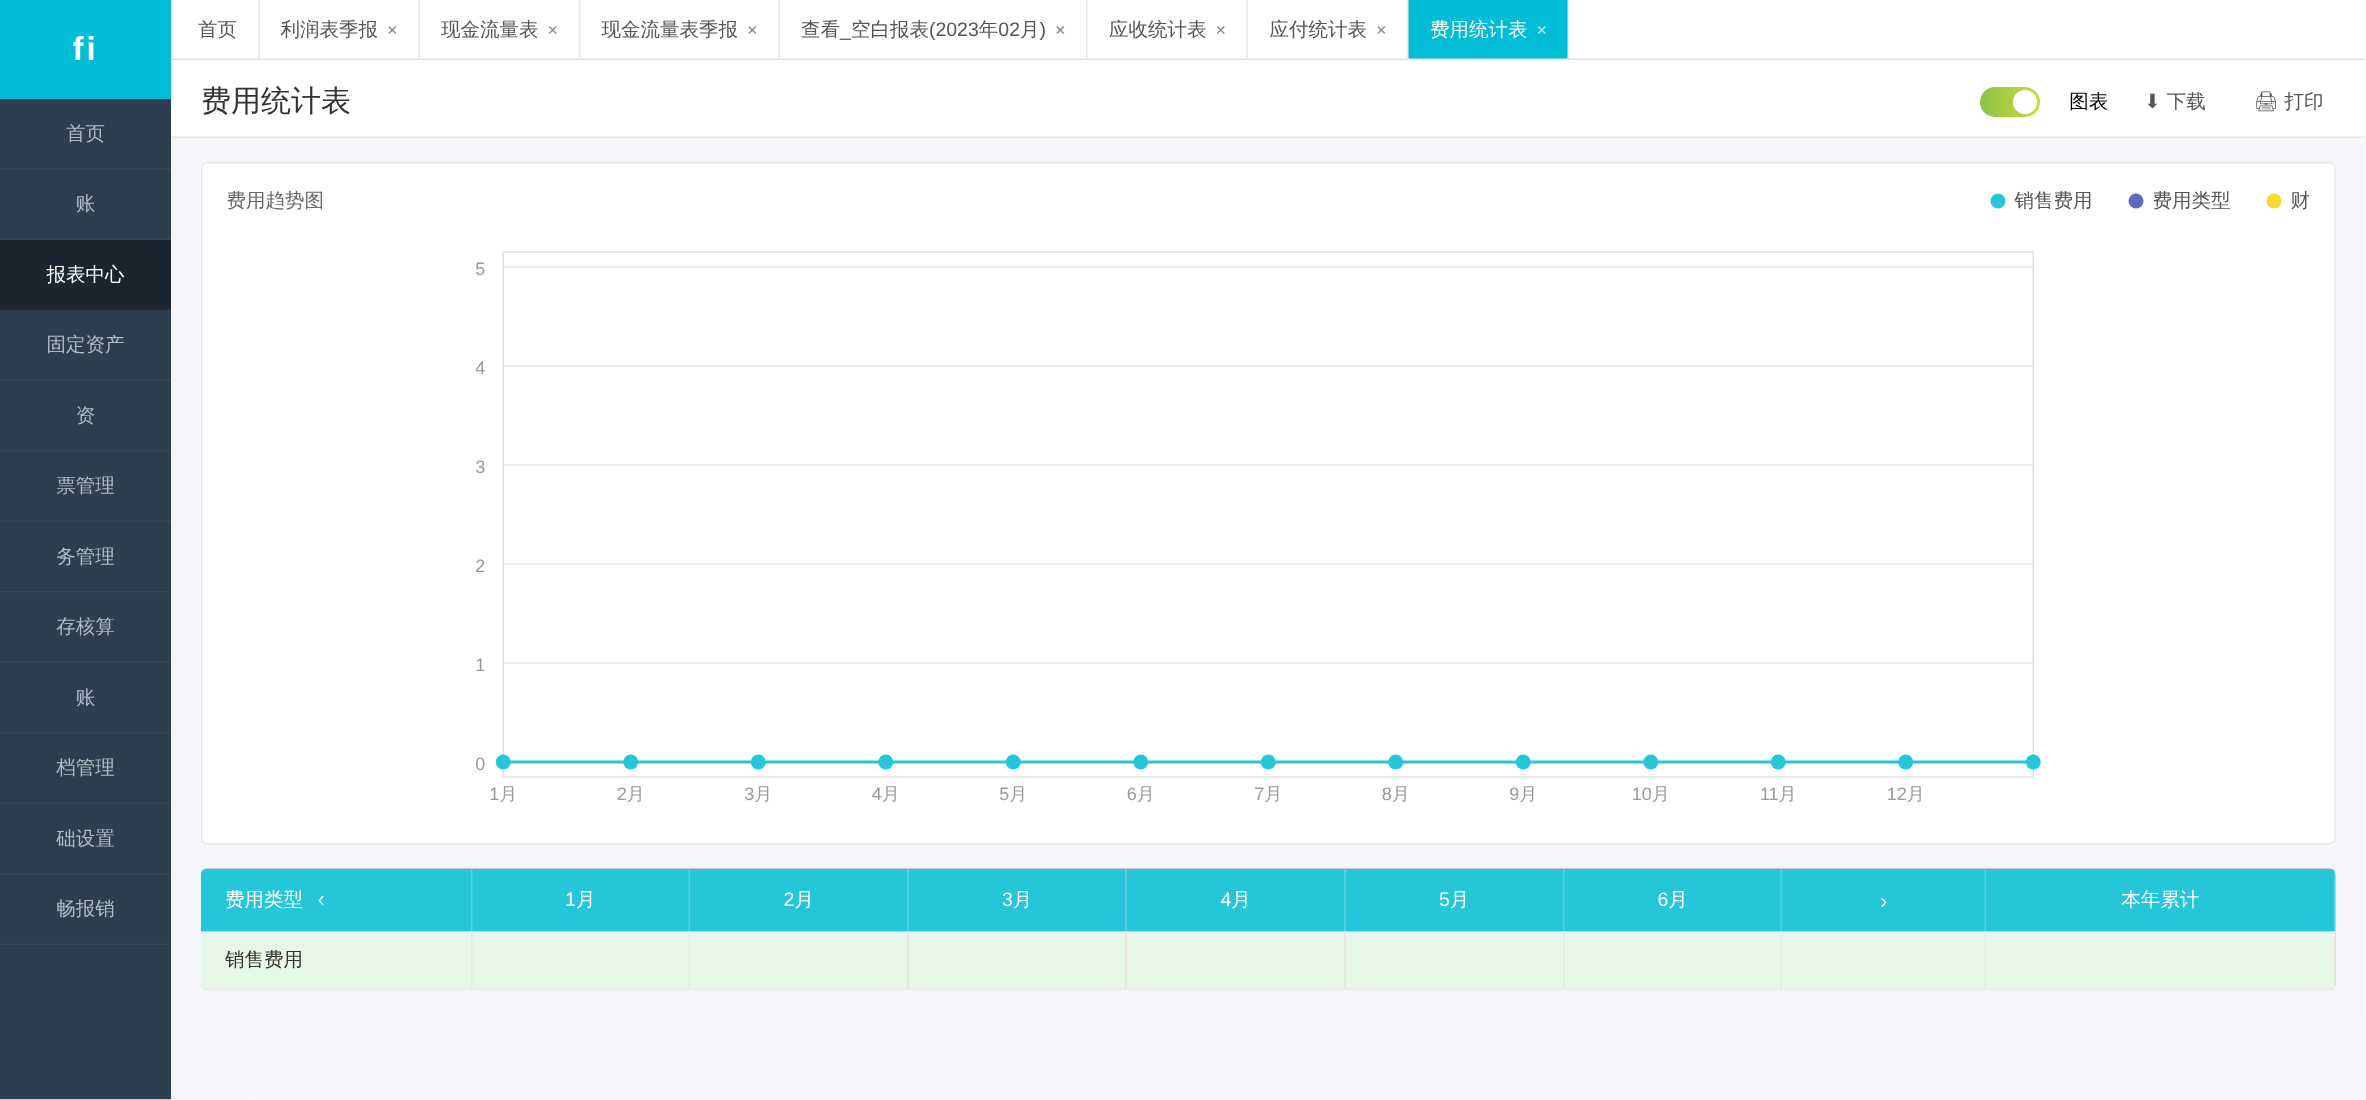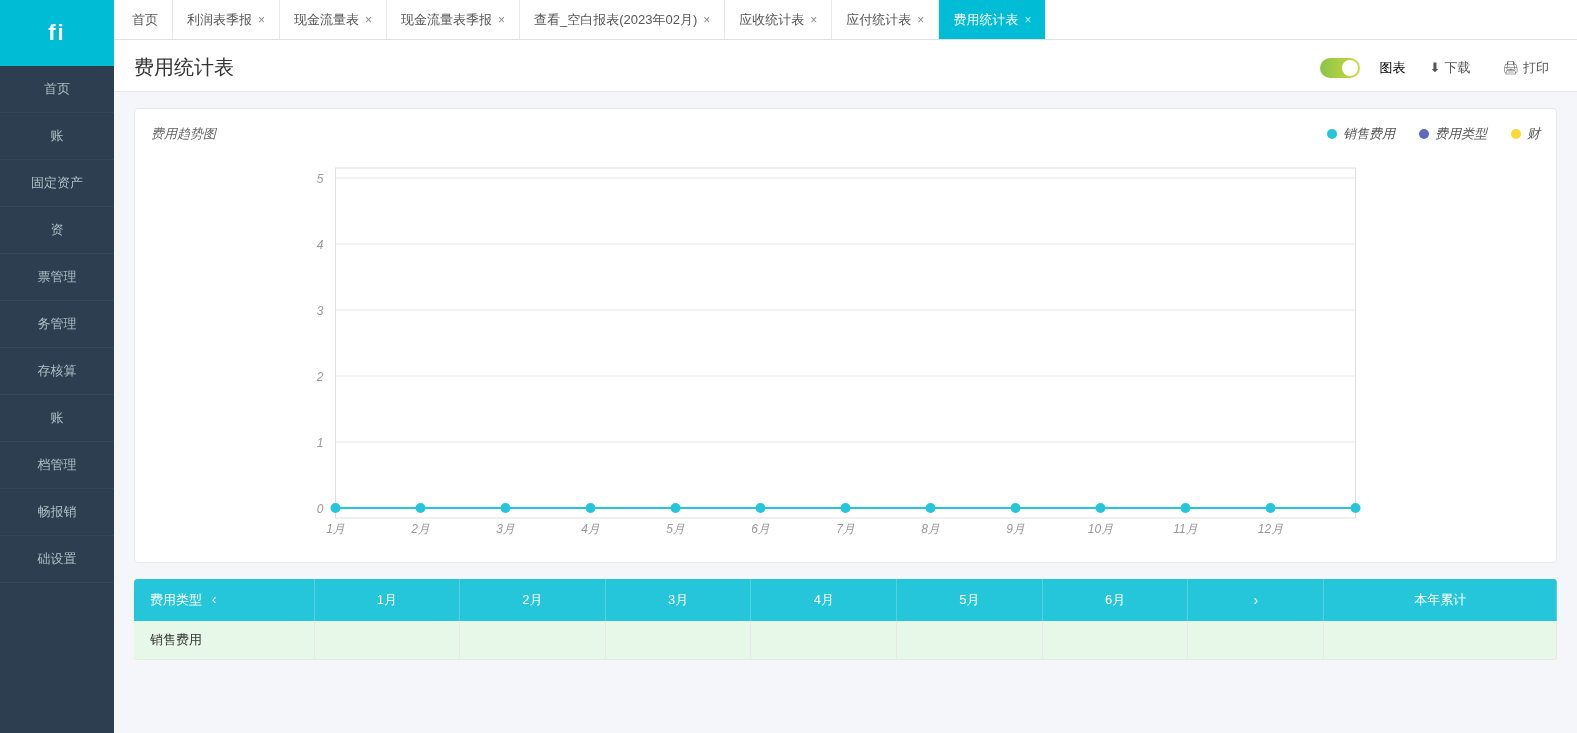--- a/index.html
+++ b/index.html
@@ -137,21 +137,20 @@
       border-radius: 4px;
     }
 
     
     .chart-section {
       margin: 16px 20px;
       background: #fff;
       border-radius: 4px;
       padding: 16px;
       border: 1px solid #e8e8e8;
-      font-style: italic;
     }
     .chart-header {
       display: flex;
       justify-content: space-between;
       align-items: center;
       margin-bottom: 10px;
     }
     .chart-title {
       font-size: 13px;
       color: #666;
@@ -228,29 +227,30 @@
       text-align: left;
     }
   </style>
 </head>
 <body>
 
 <div class="sidebar">
   <div class="sidebar-logo">fi</div>
   <div class="sidebar-item">首页</div>
   <div class="sidebar-item">账</div>
+  <div class="sidebar-item active">报表中心</div>
   <div class="sidebar-item">固定资产</div>
   <div class="sidebar-item">资</div>
   <div class="sidebar-item">票管理</div>
   <div class="sidebar-item">务管理</div>
   <div class="sidebar-item">存核算</div>
   <div class="sidebar-item">账</div>
   <div class="sidebar-item">档管理</div>
+  <div class="sidebar-item">础设置</div>
   <div class="sidebar-item">畅报销</div>
-  <div class="sidebar-item">础设置</div>
 </div>
 
 <div class="main">
 
   <div class="tab-bar">
     <div class="tab home">首页</div>
     <div class="tab">
       <span>利润表季报</span>
       <span class="close-x">×</span>
     </div>

